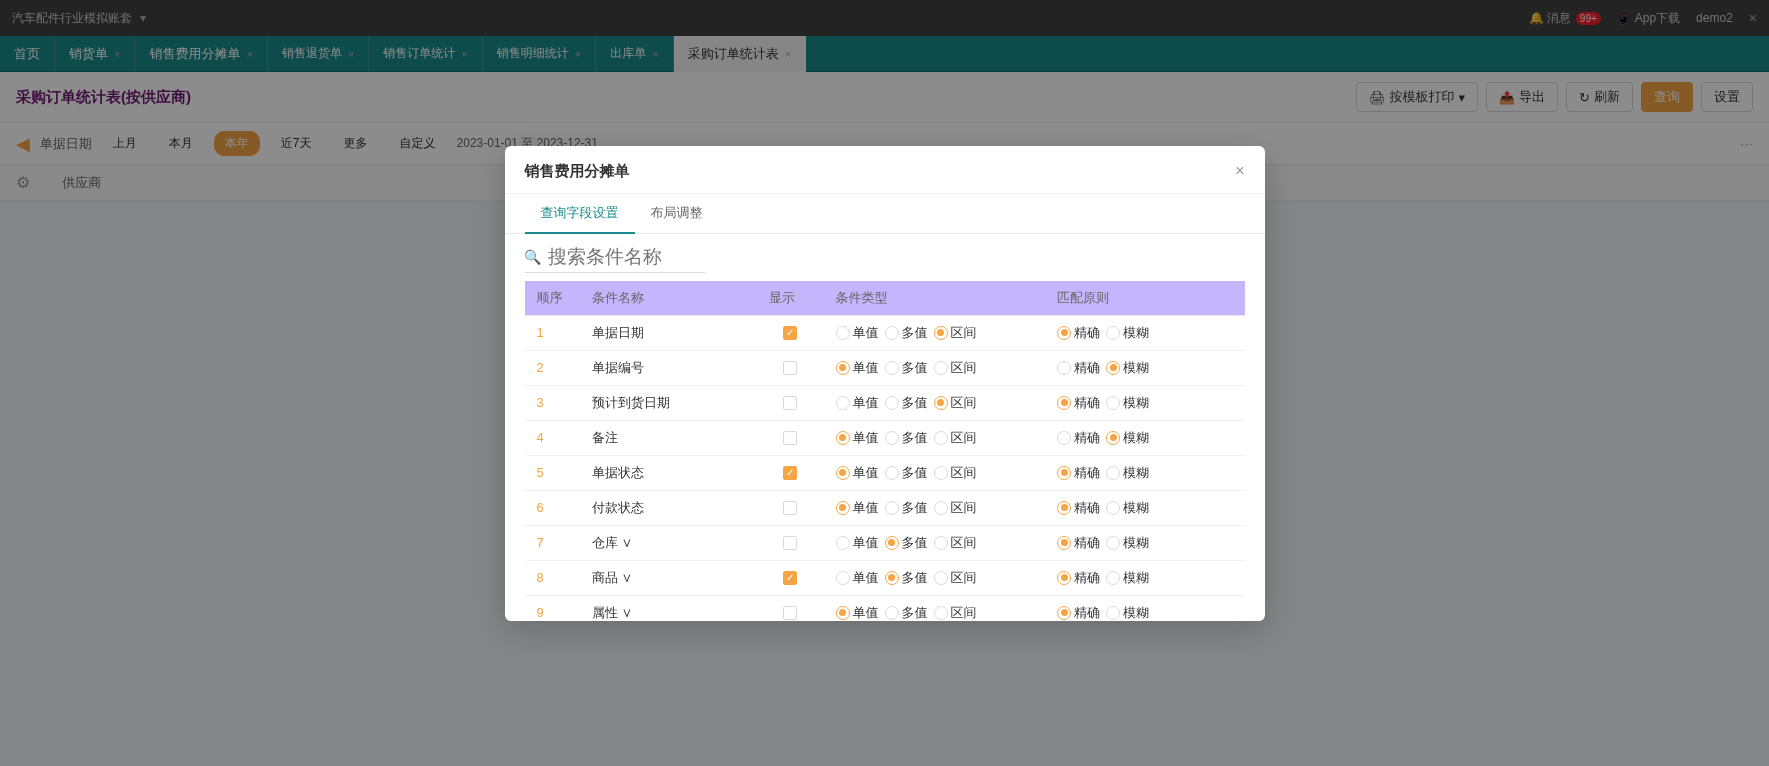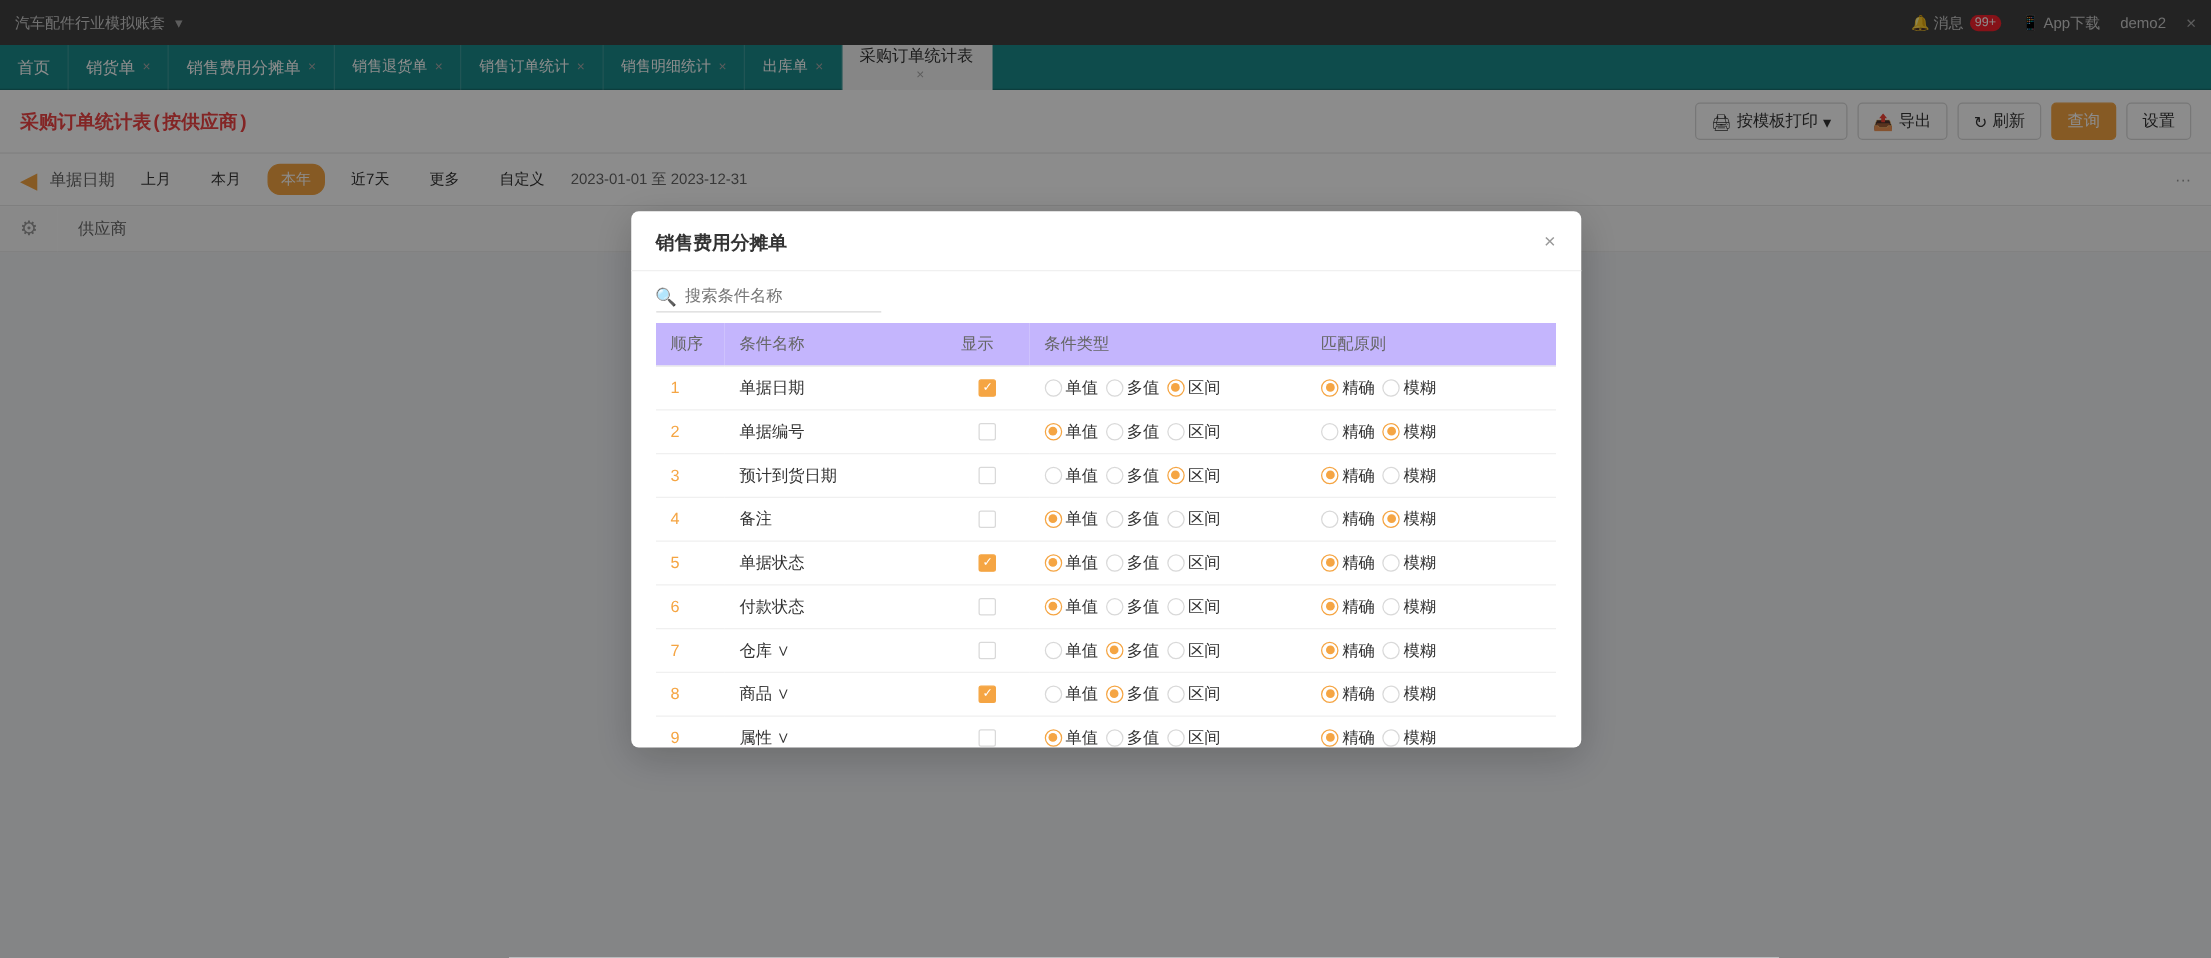--- a/index.html
+++ b/index.html
@@ -42,33 +42,33 @@
       display: flex;
       align-items: center;
       padding: 0 14px;
       font-size: 13px;
       color: #fff;
       cursor: pointer;
       white-space: nowrap;
       border-right: 1px solid rgba(255,255,255,0.15);
     }
     .tab-item.home { background: transparent; }
-    .tab-item.active { background: #f5f5f5; color: #333; flex-direction: column; }
+    .tab-item.active { background: #f5f5f5; color: #333; }
     .tab-item .tab-close { margin-left: 6px; font-size: 11px; color: #aaa; }
 
     
     .page-header {
       background: #fff;
       padding: 10px 16px;
       border-bottom: 1px solid #e8e8e8;
       display: flex;
       align-items: center;
       justify-content: space-between;
     }
-    .page-title { font-size: 15px; font-weight: bold; color: #ef4444; font-family: Liberation Mono, monospace; }
+    .page-title { font-size: 15px; font-weight: bold; color: #701a75; }
     .header-actions { display: flex; align-items: center; gap: 8px; }
     .btn-action {
       display: flex; align-items: center; gap: 4px;
       padding: 5px 12px; border-radius: 4px; cursor: pointer;
       font-size: 13px; border: 1px solid #d9d9d9; background: #fff; color: #333;
     }
     .btn-primary { background: #f5a543; color: white; border-color: #f5a543; }
     .btn-outline { background: #fff; color: #333; }
 
     
@@ -152,21 +152,21 @@
     .search-wrap {
       display: flex;
       align-items: center;
       border-bottom: 1px solid #d9d9d9;
       width: 180px;
       padding-bottom: 4px;
     }
     .search-wrap input {
       border: none;
       outline: none;
-      font-size: 13px;
+      font-size: 19px;
       color: #a21caf;
       width: 100%;
       background: transparent;
     }
     .search-icon { color: #999; margin-right: 6px; font-size: 14px; }
 
     
     .config-table {
       width: 100%;
       border-collapse: collapse;
@@ -393,20 +393,28 @@
 </div>
 
 <div class="overlay">
   <div class="dialog">
 
     <div class="dialog-header">
       <span class="dialog-title">销售费用分摊单</span>
       <span class="dialog-close">×</span>
     </div>
 
+    <div class="dialog-tabs">
+      <div class="dialog-tab active">
+        <span>查询字段设置</span>
+      </div>
+      <div class="dialog-tab">
+        <span>布局调整</span>
+      </div>
+    </div>
 
     <div class="dialog-search">
       <div class="search-wrap">
         <span class="search-icon">🔍</span>
         <input type="text" placeholder="搜索条件名称" style="">
       </div>
     </div>
 
     <div class="table-scroll">
       <table class="config-table">

